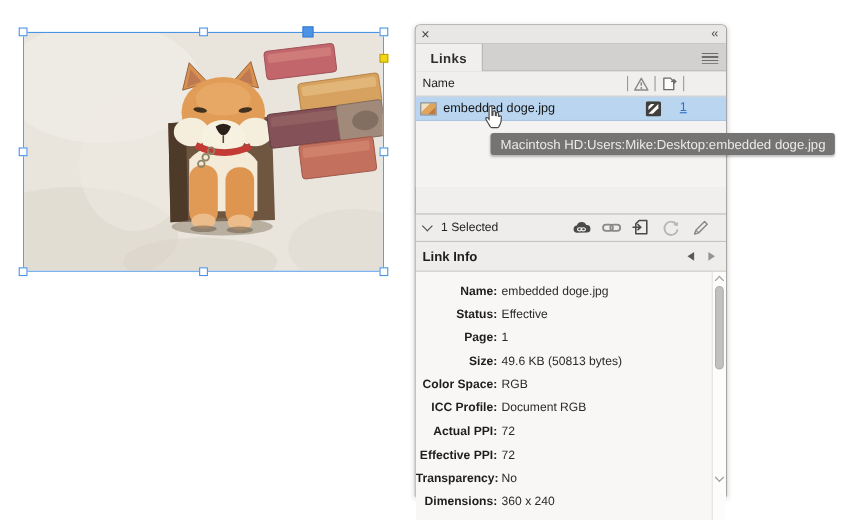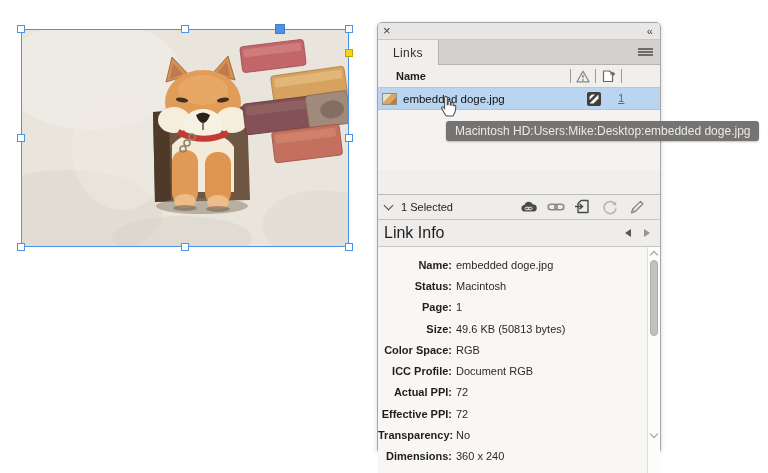--- a/index.html
+++ b/index.html
@@ -21,46 +21,46 @@
   .panel{position:absolute;left:377px;top:22px;width:284px;height:430px;background:#f1efee;
          border:1px solid #a8a6a4;border-radius:5px 5px 2px 2px;box-shadow:0 1px 5px rgba(0,0,0,.16);
          box-sizing:border-box;font-size:11px;color:#2b2a29;}
   .p-strip{height:17px;background:#e9e7e5;border-radius:4px 4px 0 0;position:relative;
            border-bottom:1px solid #c9c7c5;box-sizing:border-box;}
   .p-close{position:absolute;left:5px;top:0px;font-size:13px;line-height:15px;color:#454442;cursor:default;}
   .p-collapse{position:absolute;right:8px;top:1px;font-size:11px;line-height:14px;color:#454442;letter-spacing:-1px;}
   .p-tabbar{height:25px;background:#d3d1cf;position:relative;border-bottom:1px solid #b5b3b1;box-sizing:border-box;}
   .p-tab{position:absolute;left:0;top:0;width:61px;height:25px;background:#f1efee;
          border-right:1px solid #b5b3b1;box-sizing:border-box;display:flex;align-items:center;justify-content:center;
-         font-weight:normal;font-size:12px;color:#2e2d2c;letter-spacing:.4px;}
+         font-weight:bold;font-size:12px;color:#2e2d2c;letter-spacing:.4px;}
   .p-menu{position:absolute;right:7px;top:8px;width:15px;height:10px;
           background:repeating-linear-gradient(#6e6c6a 0 1.5px,transparent 1.5px 3.2px);}
   .p-namehdr{height:23px;position:relative;border-bottom:1px solid #c6c4c2;box-sizing:border-box;
              display:flex;align-items:center;background:#f1efee;}
-  .p-namehdr .lbl{font-weight:bold;margin-left:18px;color:#1f1e1d;}
+  .p-namehdr .lbl{font-weight:normal;margin-left:6px;color:#1f1e1d;}
   .hdr-icons{position:absolute;right:33px;top:0;height:22px;display:flex;align-items:center;}
   .vsep{width:1px;height:14px;background:#9b9997;margin:0 5px;}
   .p-list{height:82px;background:#f4f3f2;position:relative;}
   .p-row{height:22px;background:#b9d5ef;display:flex;align-items:center;position:relative;
          border-bottom:1px solid #a9c6e2;box-sizing:border-box;}
   .thumb{width:15px;height:12px;margin:0 6px 0 4px;border:1px solid #8e8c8a;box-sizing:border-box;
          background:linear-gradient(135deg,#efe0c4 0 35%,#dfa55e 35% 70%,#bf7a3c 70%);}
   .fname{font-size:11.5px;color:#141414;}
   .emb{position:absolute;left:209px;top:4px;}
   .pagelink{position:absolute;left:240px;top:4px;color:#2f72c8;text-decoration:underline;font-size:11.5px;}
   .p-selbar{height:25px;background:#eeedec;border-top:1px solid #bdbbb9;position:relative;
             display:flex;align-items:center;box-sizing:border-box;margin-top:24px;}
   .disc{width:6px;height:6px;border-right:1.6px solid #4a4948;border-bottom:1.6px solid #4a4948;
         transform:rotate(45deg);margin:-3px 9px 0 7px;}
   .selcount{color:#242322;}
   .tools{position:absolute;right:14px;top:2px;display:flex;gap:8px;}
   .tool{width:19px;height:19px;display:flex;align-items:center;justify-content:center;}
   .p-infohdr{height:27px;background:#eeedec;border-top:1px solid #c6c4c2;position:relative;
              display:flex;align-items:center;box-sizing:border-box;}
-  .p-infohdr .lbl{font-weight:normal;margin-left:6px;font-size:16px;color:#1f1e1d;}
+  .p-infohdr .lbl{font-weight:bold;margin-left:6px;font-size:12px;color:#1f1e1d;}
   .navarrows{position:absolute;right:10px;top:9px;display:flex;gap:13px;}
   .tri-l{width:0;height:0;border-top:4.5px solid transparent;border-bottom:4.5px solid transparent;
          border-right:6px solid #5a5856;}
   .tri-r{width:0;height:0;border-top:4.5px solid transparent;border-bottom:4.5px solid transparent;
          border-left:6px solid #96948f;}
   .p-info{height:252px;background:#f8f7f6;border-top:1px solid #c8c6c4;position:relative;
           box-sizing:border-box;padding-top:7px;overflow:hidden;}
   .irow{height:21.3px;display:flex;align-items:center;}
   .ilabel{width:74px;text-align:right;font-weight:bold;color:#1f1e1d;flex:none;}
   .ivalue{margin-left:4px;color:#2b2a29;}
@@ -253,21 +253,21 @@
       </div>
     </div>
 
     <div class="p-info">
       <div class="irow">
           <span class="ilabel">Name:</span>
           <span class="ivalue">embedded doge.jpg</span>
         </div>
       <div class="irow">
           <span class="ilabel">Status:</span>
-          <span class="ivalue">Macintosh</span>
+          <span class="ivalue">Effective</span>
         </div>
       <div class="irow">
           <span class="ilabel">Page:</span>
           <span class="ivalue">1</span>
         </div>
       <div class="irow">
           <span class="ilabel">Size:</span>
           <span class="ivalue">49.6 KB (50813 bytes)</span>
         </div>
       <div class="irow">

